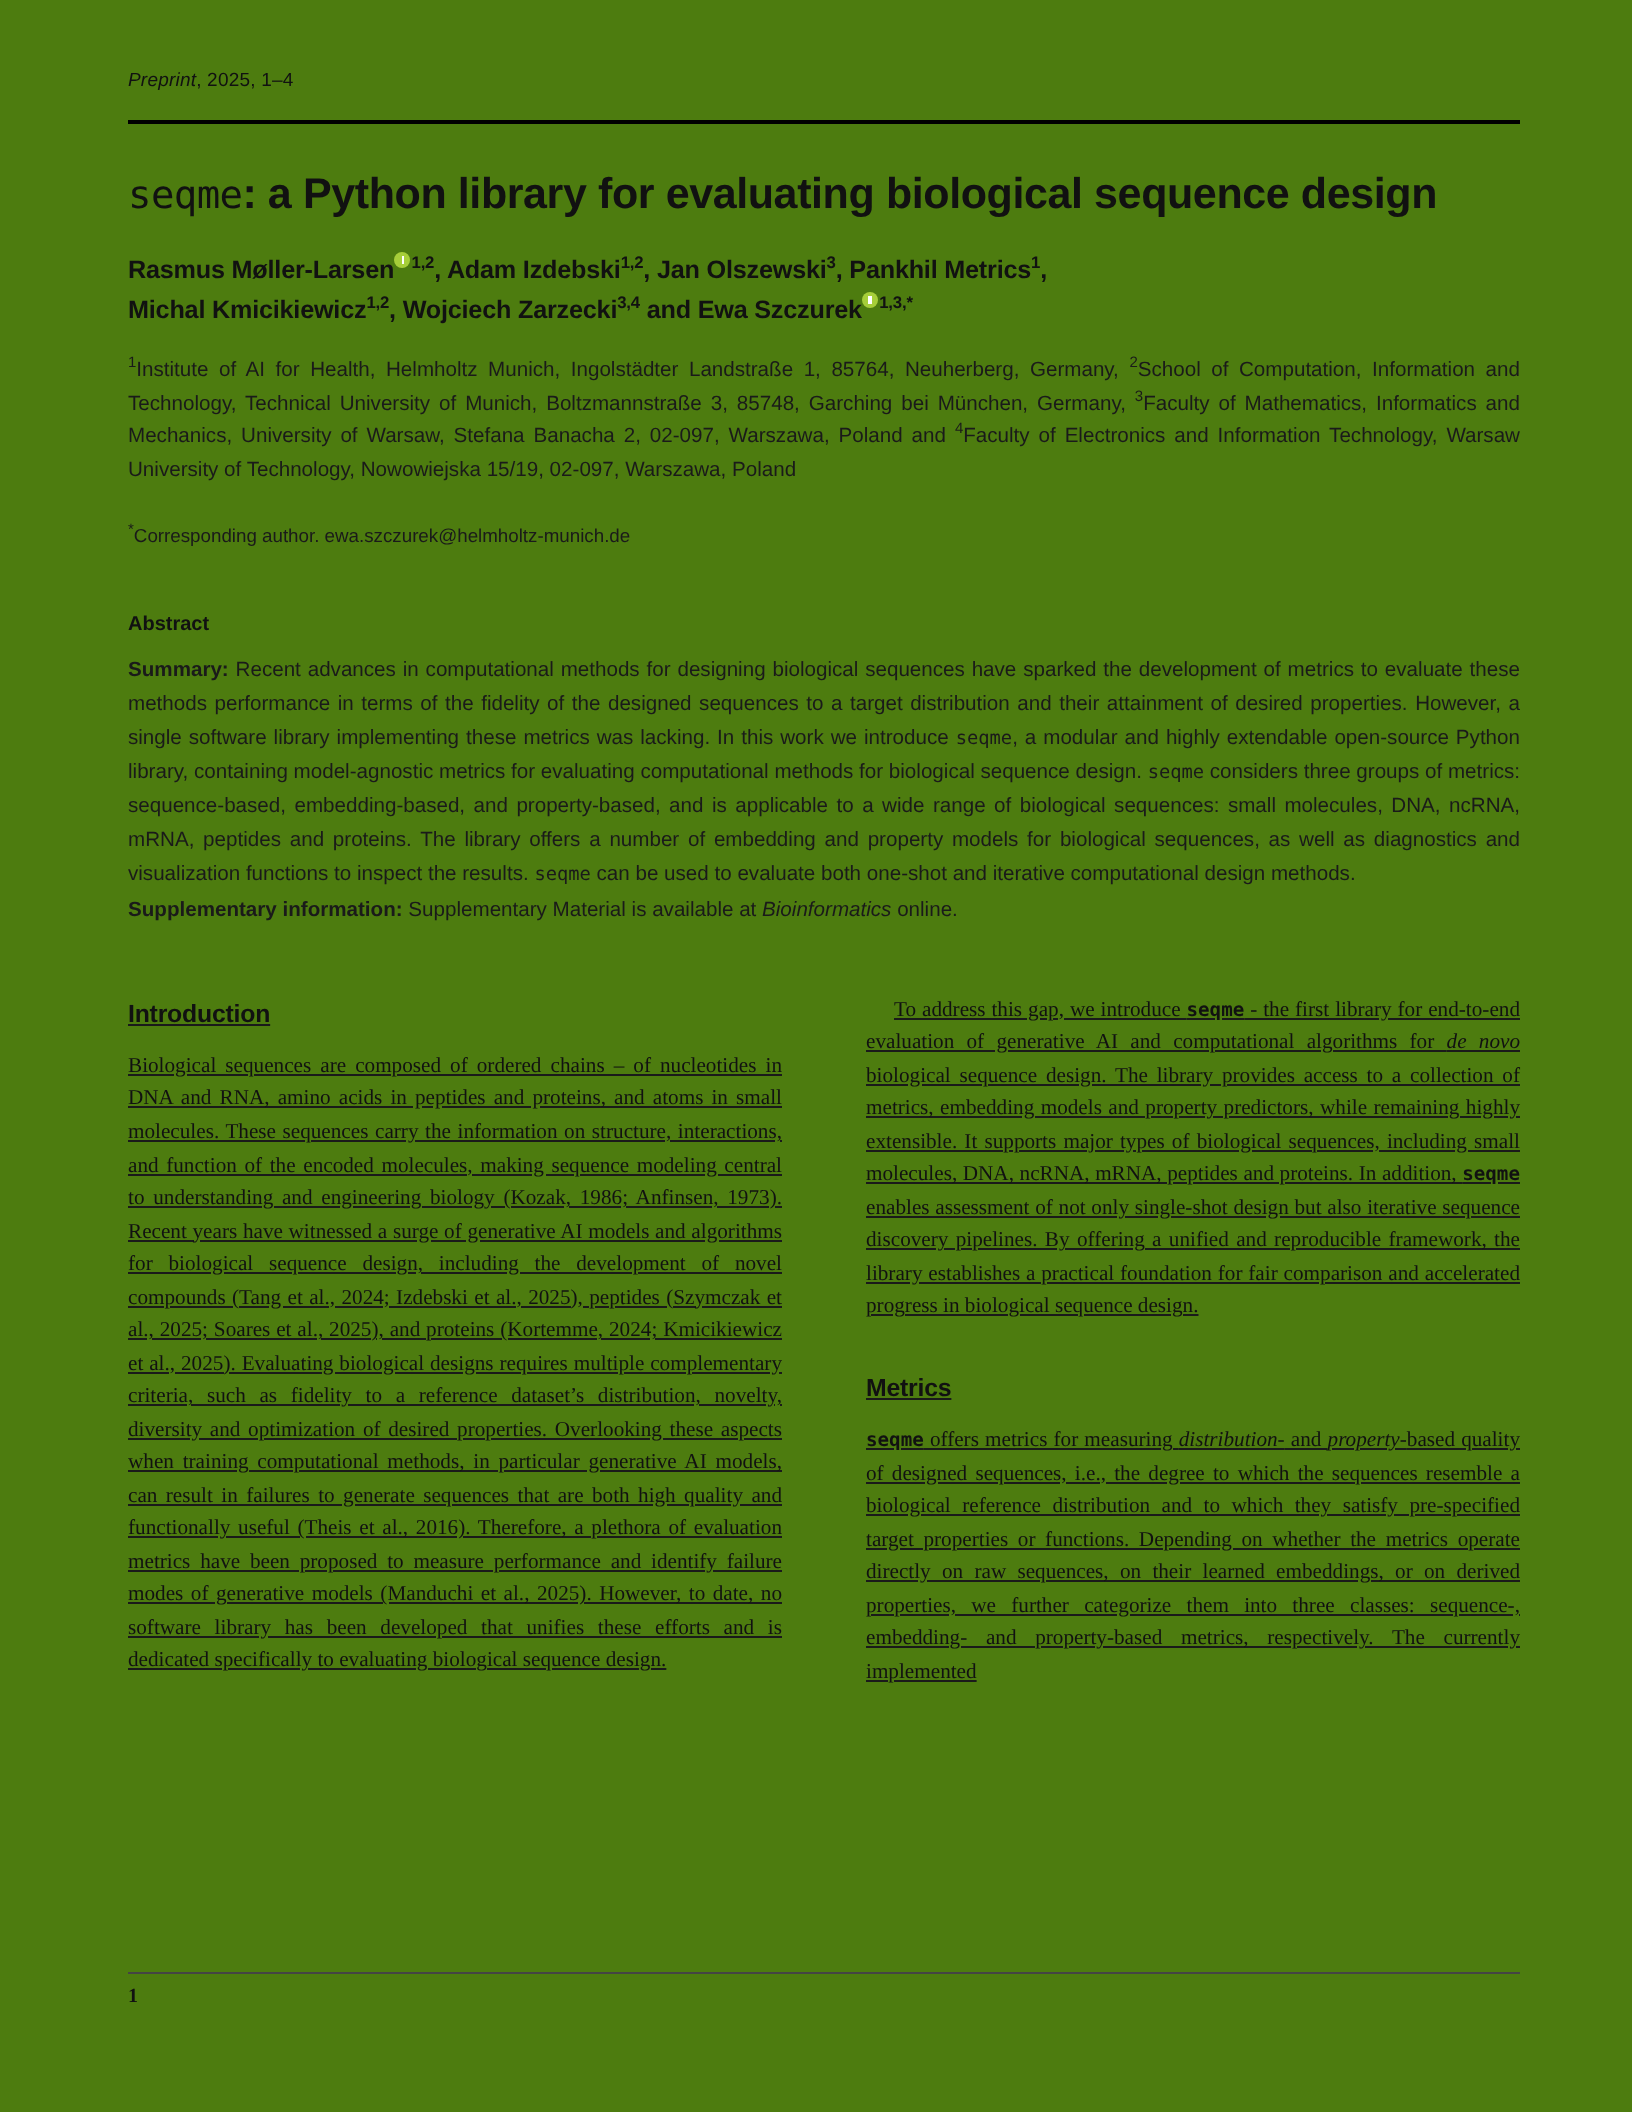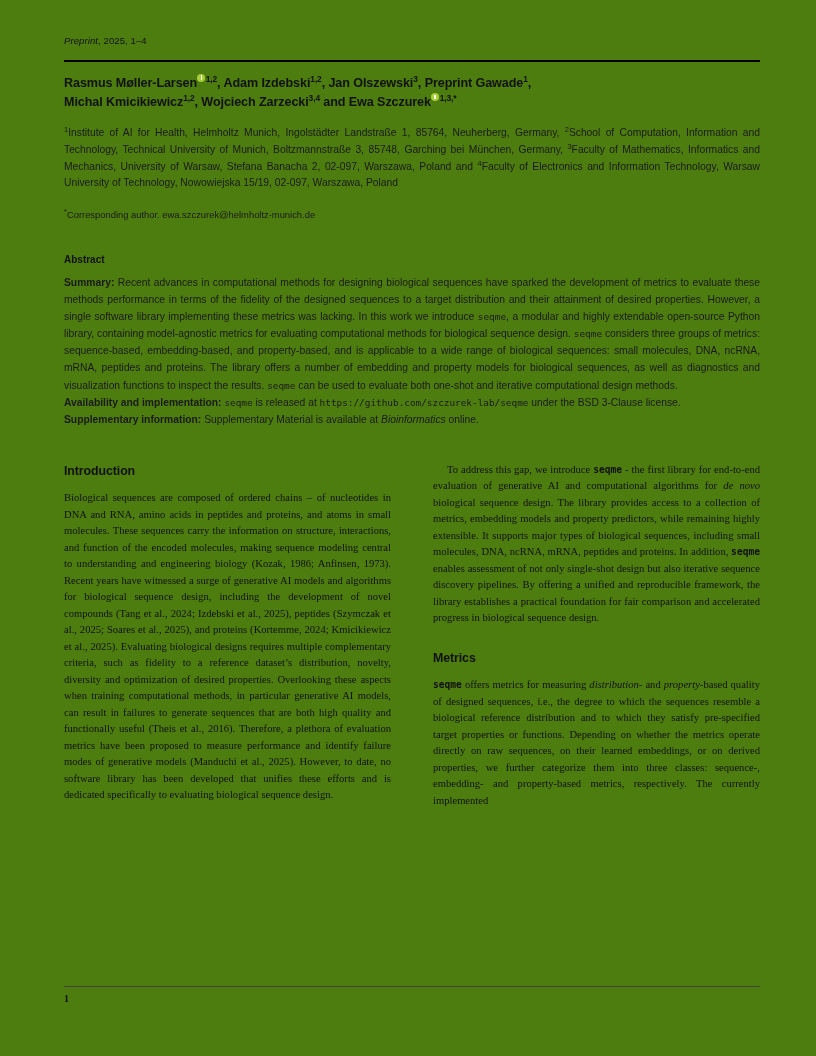--- a/index.html
+++ b/index.html
@@ -155,20 +155,21 @@
   }
   .abstract .ital {
     font-style: italic;
   }
 
   
   .body-cols {
     margin-top: 34px;
     display: flex;
     gap: 42px;
+    text-decoration: underline;
   }
   .col {
     width: 327px;
     font-family: "Liberation Serif", "DejaVu Serif", serif;
     font-size: 10.6px;
     line-height: 1.56;
     text-align: justify;
     color: #111;
   }
   .col p {
@@ -220,40 +221,40 @@
 
 <div class="page">
   <div class="content">
 
     <div class="runhead">
       <div class="line1"><span class="jnl">Preprint</span><span>, 2025, 1–4</span></div>
     </div>
 
     <hr class="rule-top">
 
+    <h1 class="title"><span class="mono">seqme</span><span>: a Python library for evaluating biological sequence design</span></h1>
 
     <div class="authors">
-      <span>Rasmus Møller-Larsen</span><span class="orcid"></span><sup>1,2</sup><span>, Adam Izdebski</span><sup>1,2</sup><span>, Jan Olszewski</span><sup>3</sup><span>, Preprint Gawade</span><sup>1</sup><span>,</span><br>
+      <span>Rasmus Møller-Larsen</span><span class="orcid"></span><sup>1,2</sup><span>, Adam Izdebski</span><sup>1,2</sup><span>, Jan Olszewski</span><sup>3</sup><span>, Pankhil Metrics</span><sup>1</sup><span>,</span><br>
       <span>Michal Kmicikiewicz</span><sup>1,2</sup><span>, Wojciech Zarzecki</span><sup>3,4</sup><span> and Ewa Szczurek</span><span class="orcid"></span><sup>1,3,*</sup>
     </div>
 
     <div class="affil">
       <sup>1</sup><span>Institute of AI for Health, Helmholtz Munich, Ingolstädter Landstraße 1, 85764, Neuherberg, Germany,</span>
       <sup>2</sup><span>School of Computation, Information and Technology, Technical University of Munich, Boltzmannstraße 3, 85748, Garching bei München, Germany,</span>
       <sup>3</sup><span>Faculty of Mathematics, Informatics and Mechanics, University of Warsaw, Stefana Banacha 2, 02-097, Warszawa, Poland and</span>
       <sup>4</sup><span>Faculty of Electronics and Information Technology, Warsaw University of Technology, Nowowiejska 15/19, 02-097, Warszawa, Poland</span>
     </div>
 
     <div class="corr"><span class="star">*</span><span>Corresponding author. ewa.szczurek@helmholtz-munich.de</span></div>
 
     <div class="abstract-head">Abstract</div>
 
     <div class="abstract">
       <p><span class="lead">Summary:</span><span> Recent advances in computational methods for designing biological sequences have sparked the development of metrics to evaluate these methods performance in terms of the fidelity of the designed sequences to a target distribution and their attainment of desired properties. However, a single software library implementing these metrics was lacking. In this work we introduce </span><span class="mono">seqme</span><span>, a modular and highly extendable open-source Python library, containing model-agnostic metrics for evaluating computational methods for biological sequence design. </span><span class="mono">seqme</span><span> considers three groups of metrics: sequence-based, embedding-based, and property-based, and is applicable to a wide range of biological sequences: small molecules, DNA, ncRNA, mRNA, peptides and proteins. The library offers a number of embedding and property models for biological sequences, as well as diagnostics and visualization functions to inspect the results. </span><span class="mono">seqme</span><span> can be used to evaluate both one-shot and iterative computational design methods.</span></p>
-      <p><span class="lead">Availability and implementation:</span> <span class="mono">seqme</span><span> is released at </span><span class="url">https://github.com/szczurek-lab/seqme</span><span> under the BSD 3-Clause license.</span></p>
       <p><span class="lead">Supplementary information:</span><span> Supplementary Material is available at </span><span class="ital">Bioinformatics</span><span> online.</span></p>
     </div>
 
     <div class="body-cols">
 
       <div class="col">
         <div class="sec-head">Introduction</div>
         <p>Biological sequences are composed of ordered chains – of nucleotides in DNA and RNA, amino acids in peptides and proteins, and atoms in small molecules. These sequences carry the information on structure, interactions, and function of the encoded molecules, making sequence modeling central to understanding and engineering biology (Kozak, 1986; Anfinsen, 1973). Recent years have witnessed a surge of generative AI models and algorithms for biological sequence design, including the development of novel compounds (Tang et al., 2024; Izdebski et al., 2025), peptides (Szymczak et al., 2025; Soares et al., 2025), and proteins (Kortemme, 2024; Kmicikiewicz et al., 2025). Evaluating biological designs requires multiple complementary criteria, such as fidelity to a reference dataset’s distribution, novelty, diversity and optimization of desired properties. Overlooking these aspects when training computational methods, in particular generative AI models, can result in failures to generate sequences that are both high quality and functionally useful (Theis et al., 2016). Therefore, a plethora of evaluation metrics have been proposed to measure performance and identify failure modes of generative models (Manduchi et al., 2025). However, to date, no software library has been developed that unifies these efforts and is dedicated specifically to evaluating biological sequence design.</p>
       </div>
 

